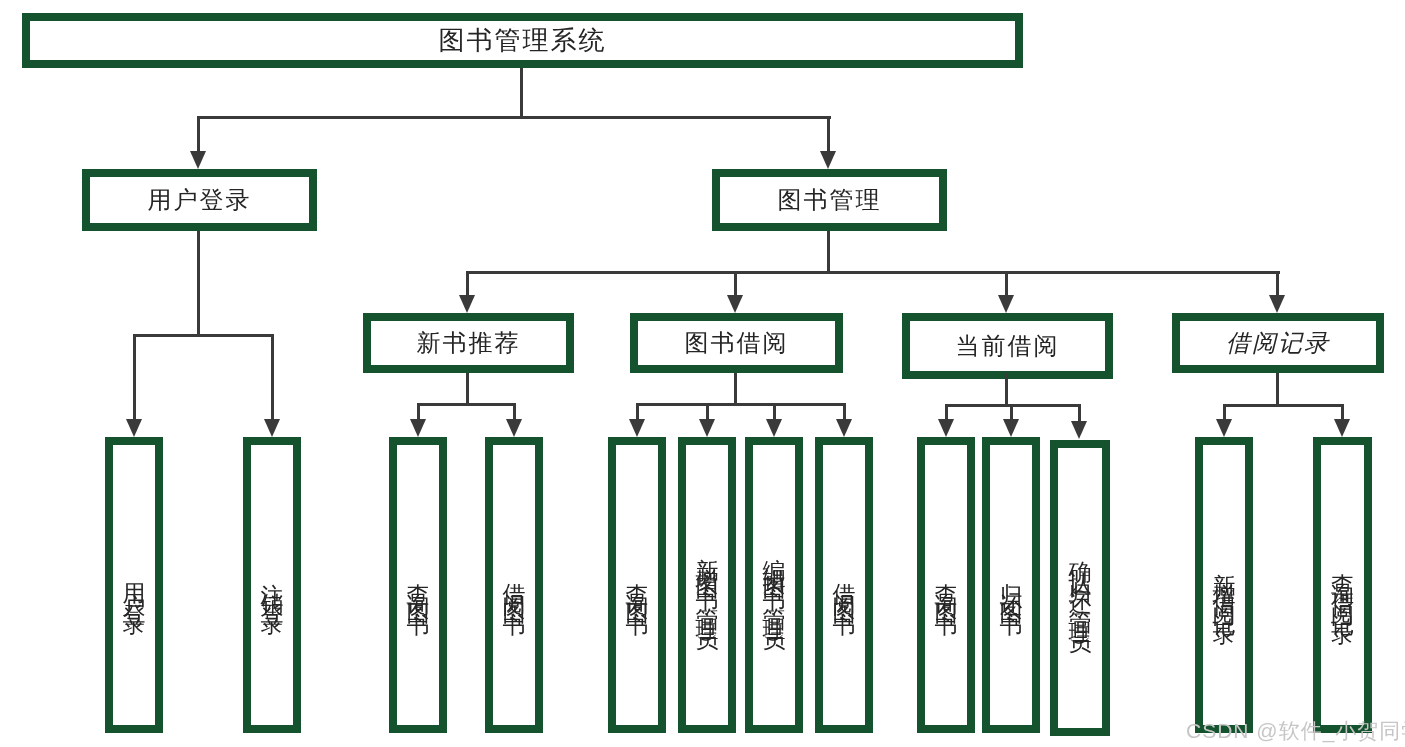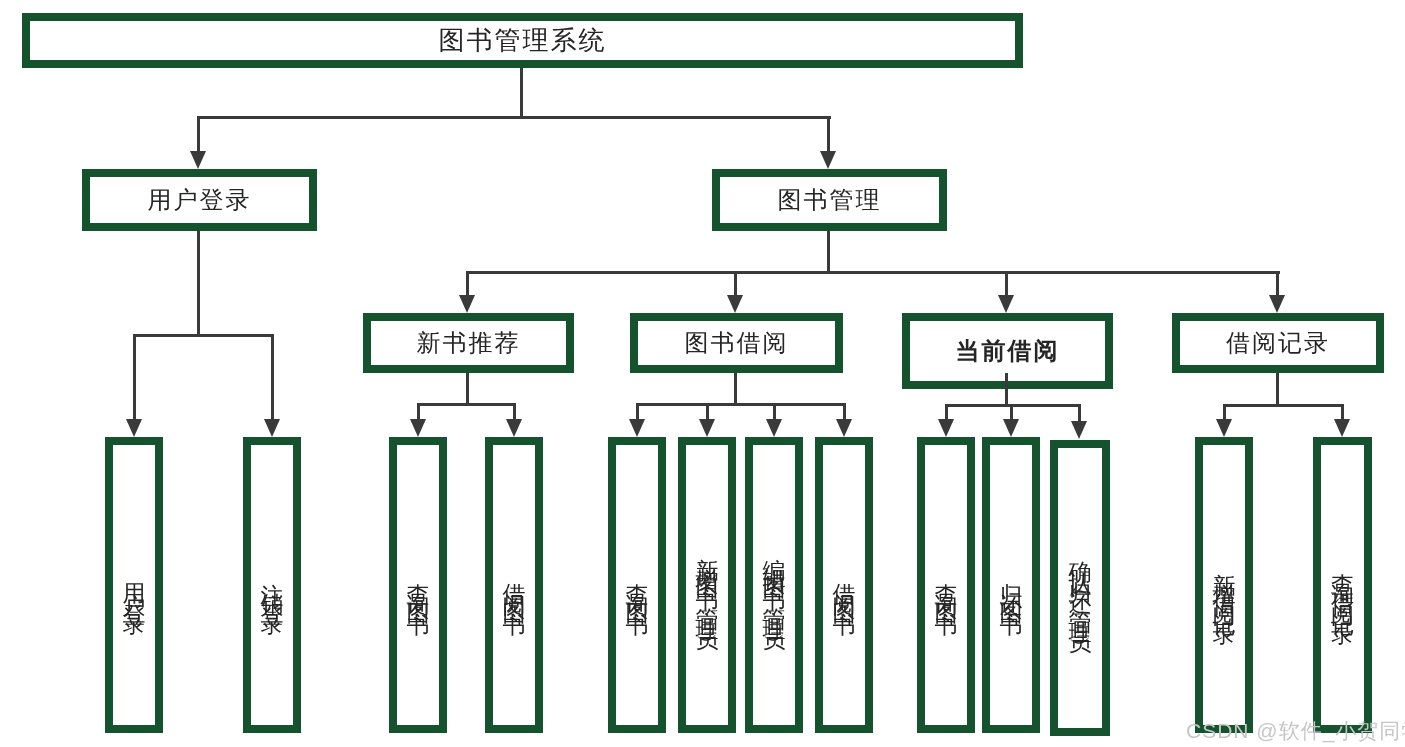--- a/index.html
+++ b/index.html
@@ -69,24 +69,24 @@
   <div class="arrow" style="left:998px;top:295px;"></div>
   <div class="vline" style="left:1276px;top:271px;width:3px;height:26px;"></div>
   <div class="arrow" style="left:1269px;top:295px;"></div>
 
   <div class="box hdr" style="left:363px;top:313px;width:211px;height:60px;">
     <span>新书推荐</span>
   </div>
   <div class="box hdr" style="left:630px;top:313px;width:213px;height:60px;">
     <span>图书借阅</span>
   </div>
-  <div class="box hdr" style="left:902px;top:313px;width:211px;height:76px;font-weight:bold;">
+  <div class="box hdr" style="left:902px;top:313px;width:211px;height:66px;">
     <span>当前借阅</span>
   </div>
-  <div class="box hdr" style="left:1172px;top:313px;width:212px;height:60px;">
+  <div class="box hdr" style="left:1172px;top:313px;width:212px;height:60px;font-style:italic;">
     <span>借阅记录</span>
   </div>
 
   <div class="vline" style="left:466px;top:373px;width:3px;height:33px;"></div>
   <div class="hline" style="left:417px;top:403px;width:99px;height:3px;"></div>
   <div class="vline" style="left:417px;top:403px;width:3px;height:18px;"></div>
   <div class="arrow" style="left:410px;top:419px;"></div>
   <div class="vline" style="left:513px;top:403px;width:3px;height:18px;"></div>
   <div class="arrow" style="left:506px;top:419px;"></div>
 

